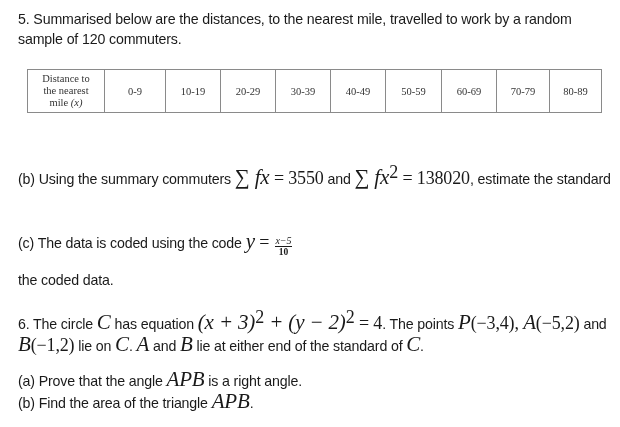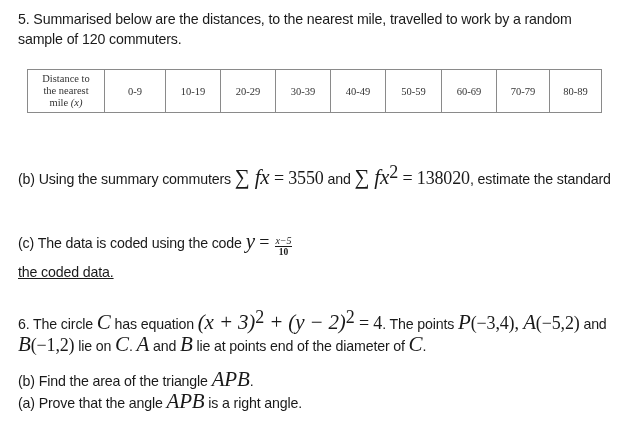--- a/index.html
+++ b/index.html
@@ -50,24 +50,24 @@
   </tr>
 </tbody>
   </table>
 
 <div class="para" style="top:167px;">
   <div><span>(b) Using the summary commuters </span><span class="math">∑ fx</span><span class="mathu"> = 3550</span><span> and </span><span class="math">∑ fx</span><sup class="mathu">2</sup><span class="mathu"> = 138020</span><span>, estimate the standard</span></div>
 </div>
 
 <div class="para" style="top:231px;">
   <div><span>(c) The data is coded using the code </span><span class="math">y</span><span class="mathu"> = </span><span class="frac"><span class="num">x−5</span><span class="den">10</span></span></div>
-  <div style="margin-top:4px;text-decoration:underline;">the coded data.</div>
+  <div style="margin-top:12px;">the coded data.</div>
 </div>
 
 <div class="para" style="top:312px;">
   <div><span>6. The circle </span><span class="math">C</span><span> has equation </span><span class="math">(x + 3)</span><sup class="mathu">2</sup><span class="math"> + (y − 2)</span><sup class="mathu">2</sup><span class="mathu"> = 4</span><span>. The points </span><span class="math">P</span><span class="mathu">(−3,4), </span><span class="math">A</span><span class="mathu">(−5,2)</span><span> and</span></div>
-  <div><span class="math">B</span><span class="mathu">(−1,2)</span><span> lie on </span><span class="math">C</span><span>. </span><span class="math">A</span><span> and </span><span class="math">B</span><span> lie at points end of the diameter of </span><span class="math">C</span><span>.</span></div>
+  <div><span class="math">B</span><span class="mathu">(−1,2)</span><span> lie on </span><span class="math">C</span><span>. </span><span class="math">A</span><span> and </span><span class="math">B</span><span> lie at either end of the standard of </span><span class="math">C</span><span>.</span></div>
 </div>
 
 <div class="para" style="top:369px;">
+  <div><span>(a) Prove that the angle </span><span class="math">APB</span><span> is a right angle.</span></div>
   <div><span>(b) Find the area of the triangle </span><span class="math">APB</span><span>.</span></div>
-  <div><span>(a) Prove that the angle </span><span class="math">APB</span><span> is a right angle.</span></div>
 </div>
 
 </body></html>

